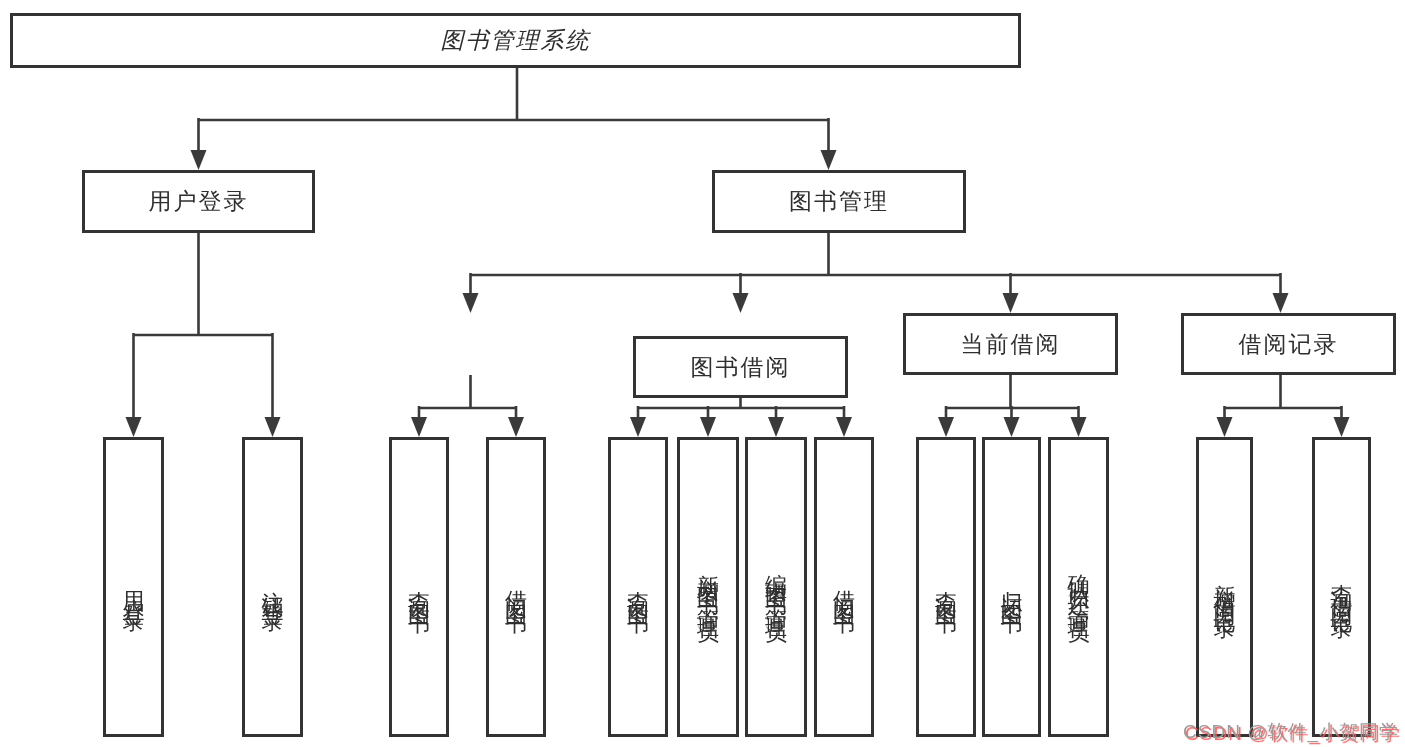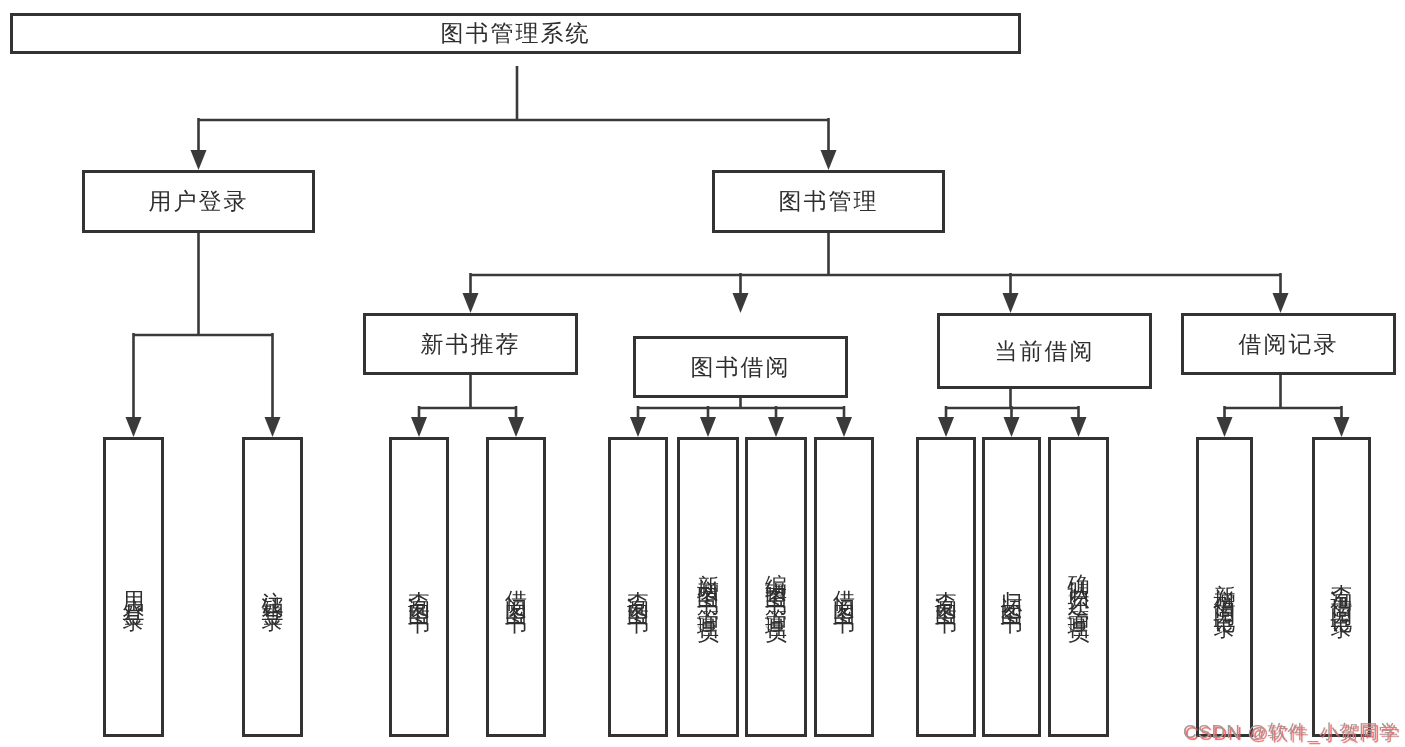--- a/index.html
+++ b/index.html
@@ -65,38 +65,35 @@
     <use href="#ah" class="ah" transform="translate(708,437)"></use>
     <use href="#ah" class="ah" transform="translate(776,437)"></use>
     <use href="#ah" class="ah" transform="translate(844,437)"></use>
     <use href="#ah" class="ah" transform="translate(946,437)"></use>
     <use href="#ah" class="ah" transform="translate(1011.5,437)"></use>
     <use href="#ah" class="ah" transform="translate(1078.5,437)"></use>
     <use href="#ah" class="ah" transform="translate(1224.5,437)"></use>
     <use href="#ah" class="ah" transform="translate(1341.5,437)"></use>
   </svg>
 
-  <div class="node h" style="left:10px; top:13px; width:1011px; height:41px;">
+  <div class="node h" style="left:10px; top:13px; width:1011px; height:55px;font-style:italic;">
     <span>图书管理系统</span>
   </div>
 
   <div class="node h" style="left:82px; top:170px; width:233px; height:63px;">
     <span>用户登录</span>
   </div>
-  <div class="node h" style="left:712px; top:170px; width:233px; height:63px;">
+  <div class="node h" style="left:712px; top:170px; width:254px; height:63px;">
     <span>图书管理</span>
   </div>
 
-  <div class="node h" style="left:363px; top:313px; width:215px; height:62px;">
-    <span>新书推荐</span>
-  </div>
   <div class="node h" style="left:633px; top:313px; width:215px; height:62px;margin-top:23px;">
     <span>图书借阅</span>
   </div>
-  <div class="node h" style="left:937px; top:313px; width:215px; height:76px;">
+  <div class="node h" style="left:903px; top:313px; width:215px; height:62px;">
     <span>当前借阅</span>
   </div>
   <div class="node h" style="left:1173px; top:313px; width:215px; height:62px;margin-left:8px;">
     <span>借阅记录</span>
   </div>
 
   <div class="node v" style="left:103px; top:437px; width:61px; height:300px;">
     <span class="txt">用户登录</span>
   </div>
   <div class="node v" style="left:242px; top:437px; width:61px; height:300px;">

